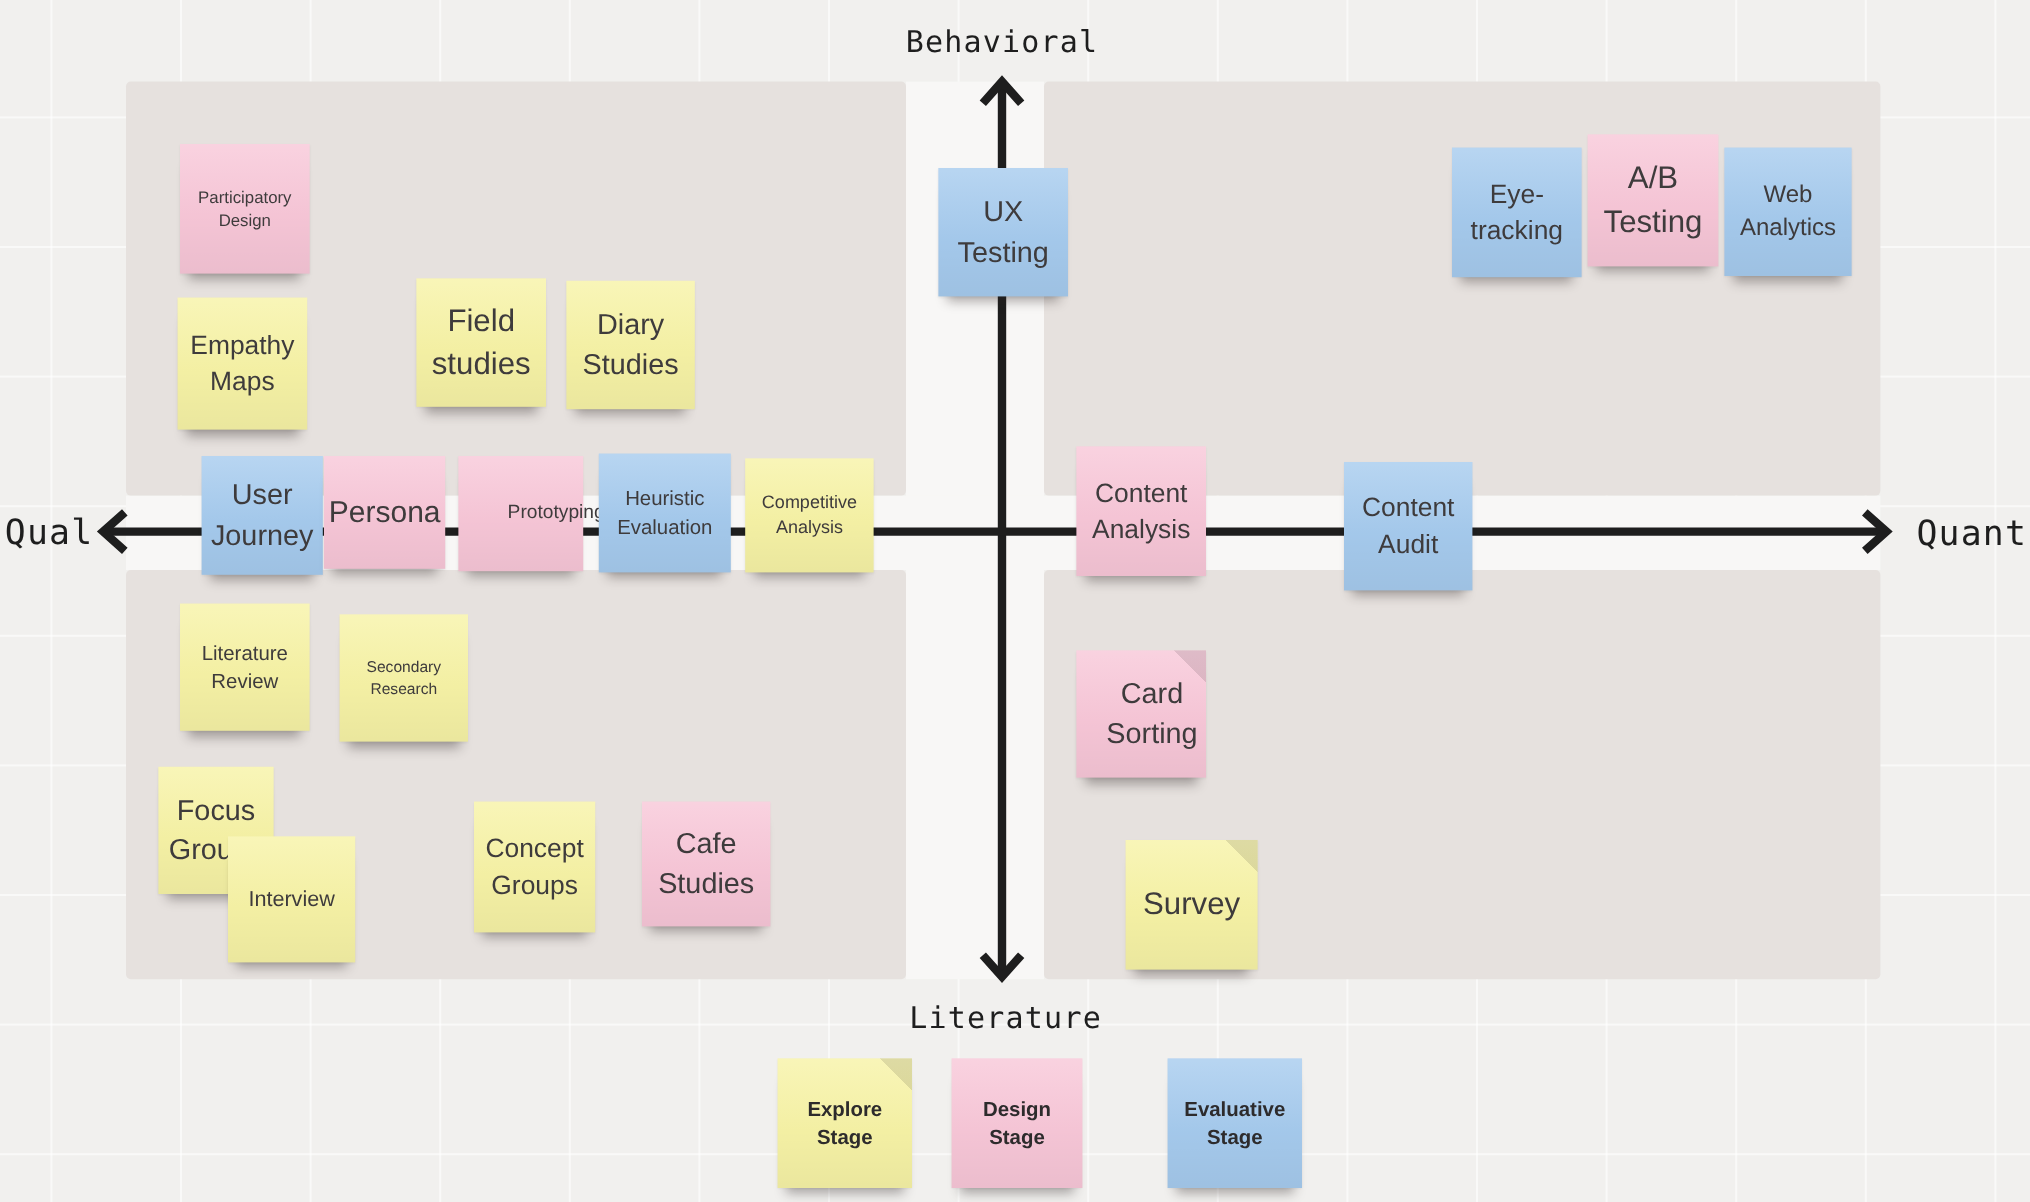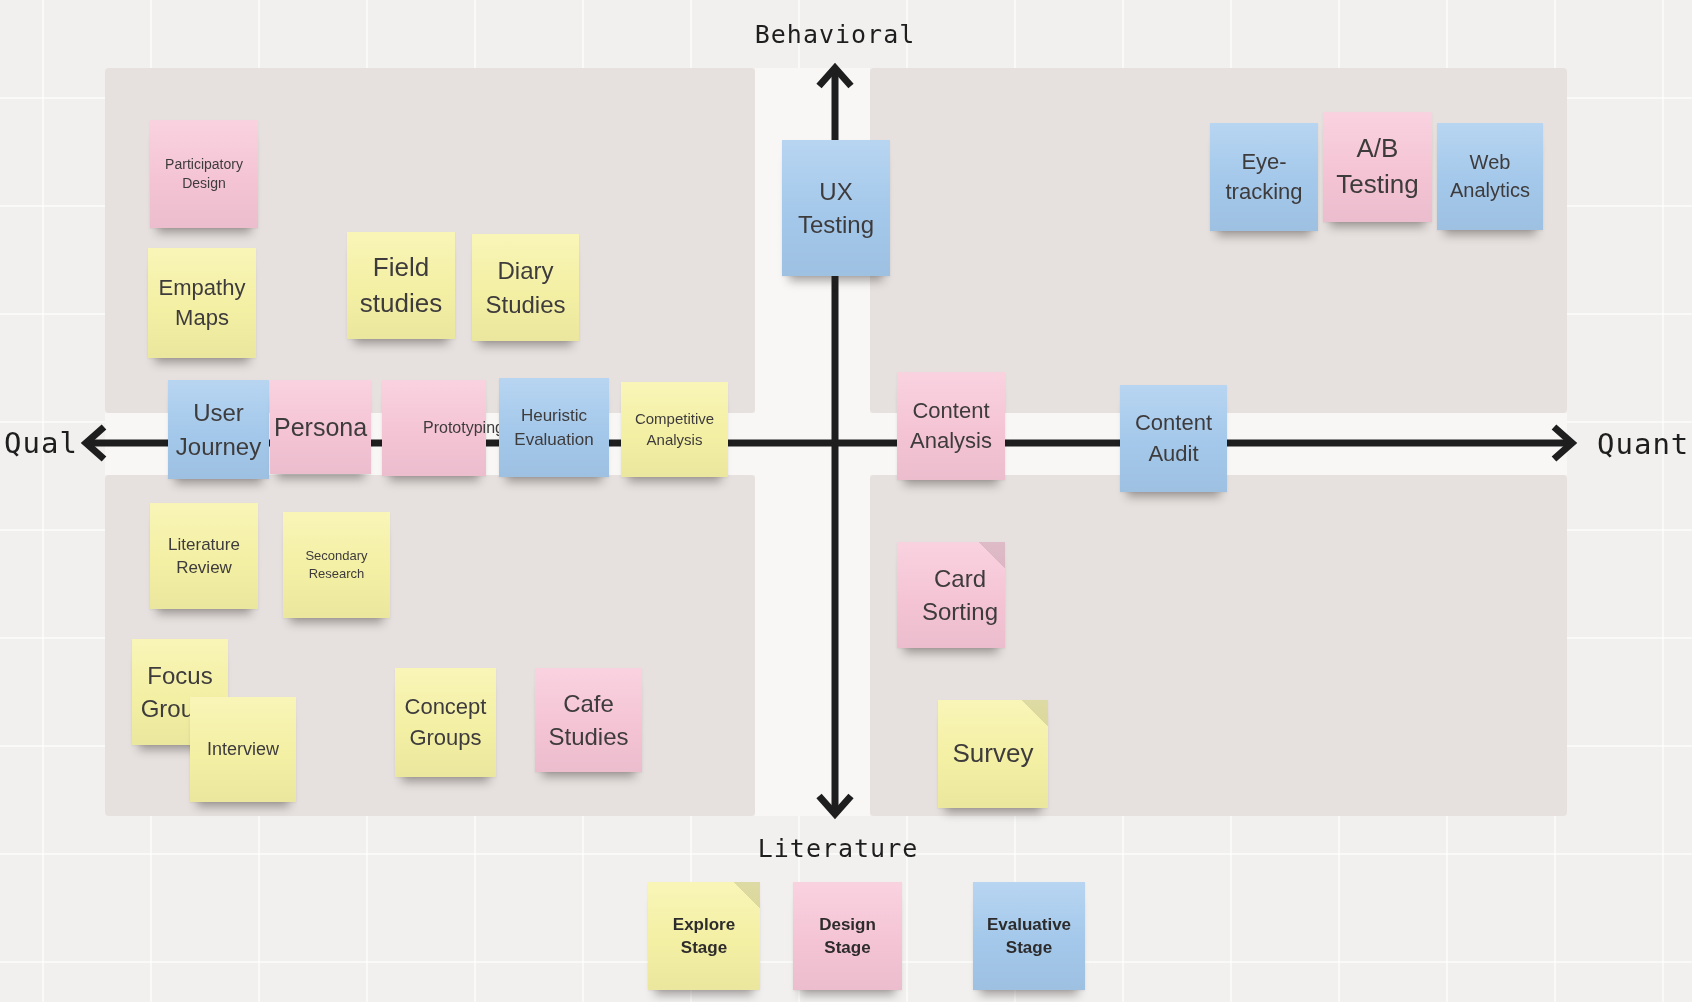--- a/index.html
+++ b/index.html
@@ -82,21 +82,21 @@
       </div>
       <div class="note" style="left: 148px; top: 248px; width: 108px; height: 110px; font-size: 22px; background-color: rgb(247, 243, 166);">
         <span>Empathy Maps</span>
       </div>
       <div class="note" style="left: 347px; top: 232px; width: 108px; height: 107px; font-size: 26px; background-color: rgb(247, 243, 166);">
         <span>Field studies</span>
       </div>
       <div class="note" style="left: 472px; top: 234px; width: 107px; height: 107px; font-size: 24px; background-color: rgb(247, 243, 166);">
         <span>Diary Studies</span>
       </div>
-      <div class="note" style="left: 782px; top: 140px; width: 108px; height: 136px; font-size: 24px; background-color: rgb(166, 203, 238);">
+      <div class="note" style="left: 782px; top: 140px; width: 108px; height: 107px; font-size: 24px; background-color: rgb(166, 203, 238);">
         <span>UX Testing</span>
       </div>
       <div class="note" style="left: 1210px; top: 123px; width: 108px; height: 108px; font-size: 22px; background-color: rgb(166, 203, 238);">
         <span>Eye-tracking</span>
       </div>
       <div class="note" style="left: 1323px; top: 112px; width: 109px; height: 110px; font-size: 26px; background-color: rgb(248, 199, 216);">
         <span>A/B Testing</span>
       </div>
       <div class="note" style="left: 1437px; top: 123px; width: 106px; height: 107px; font-size: 20px; background-color: rgb(166, 203, 238);">
         <span>Web Analytics</span>

